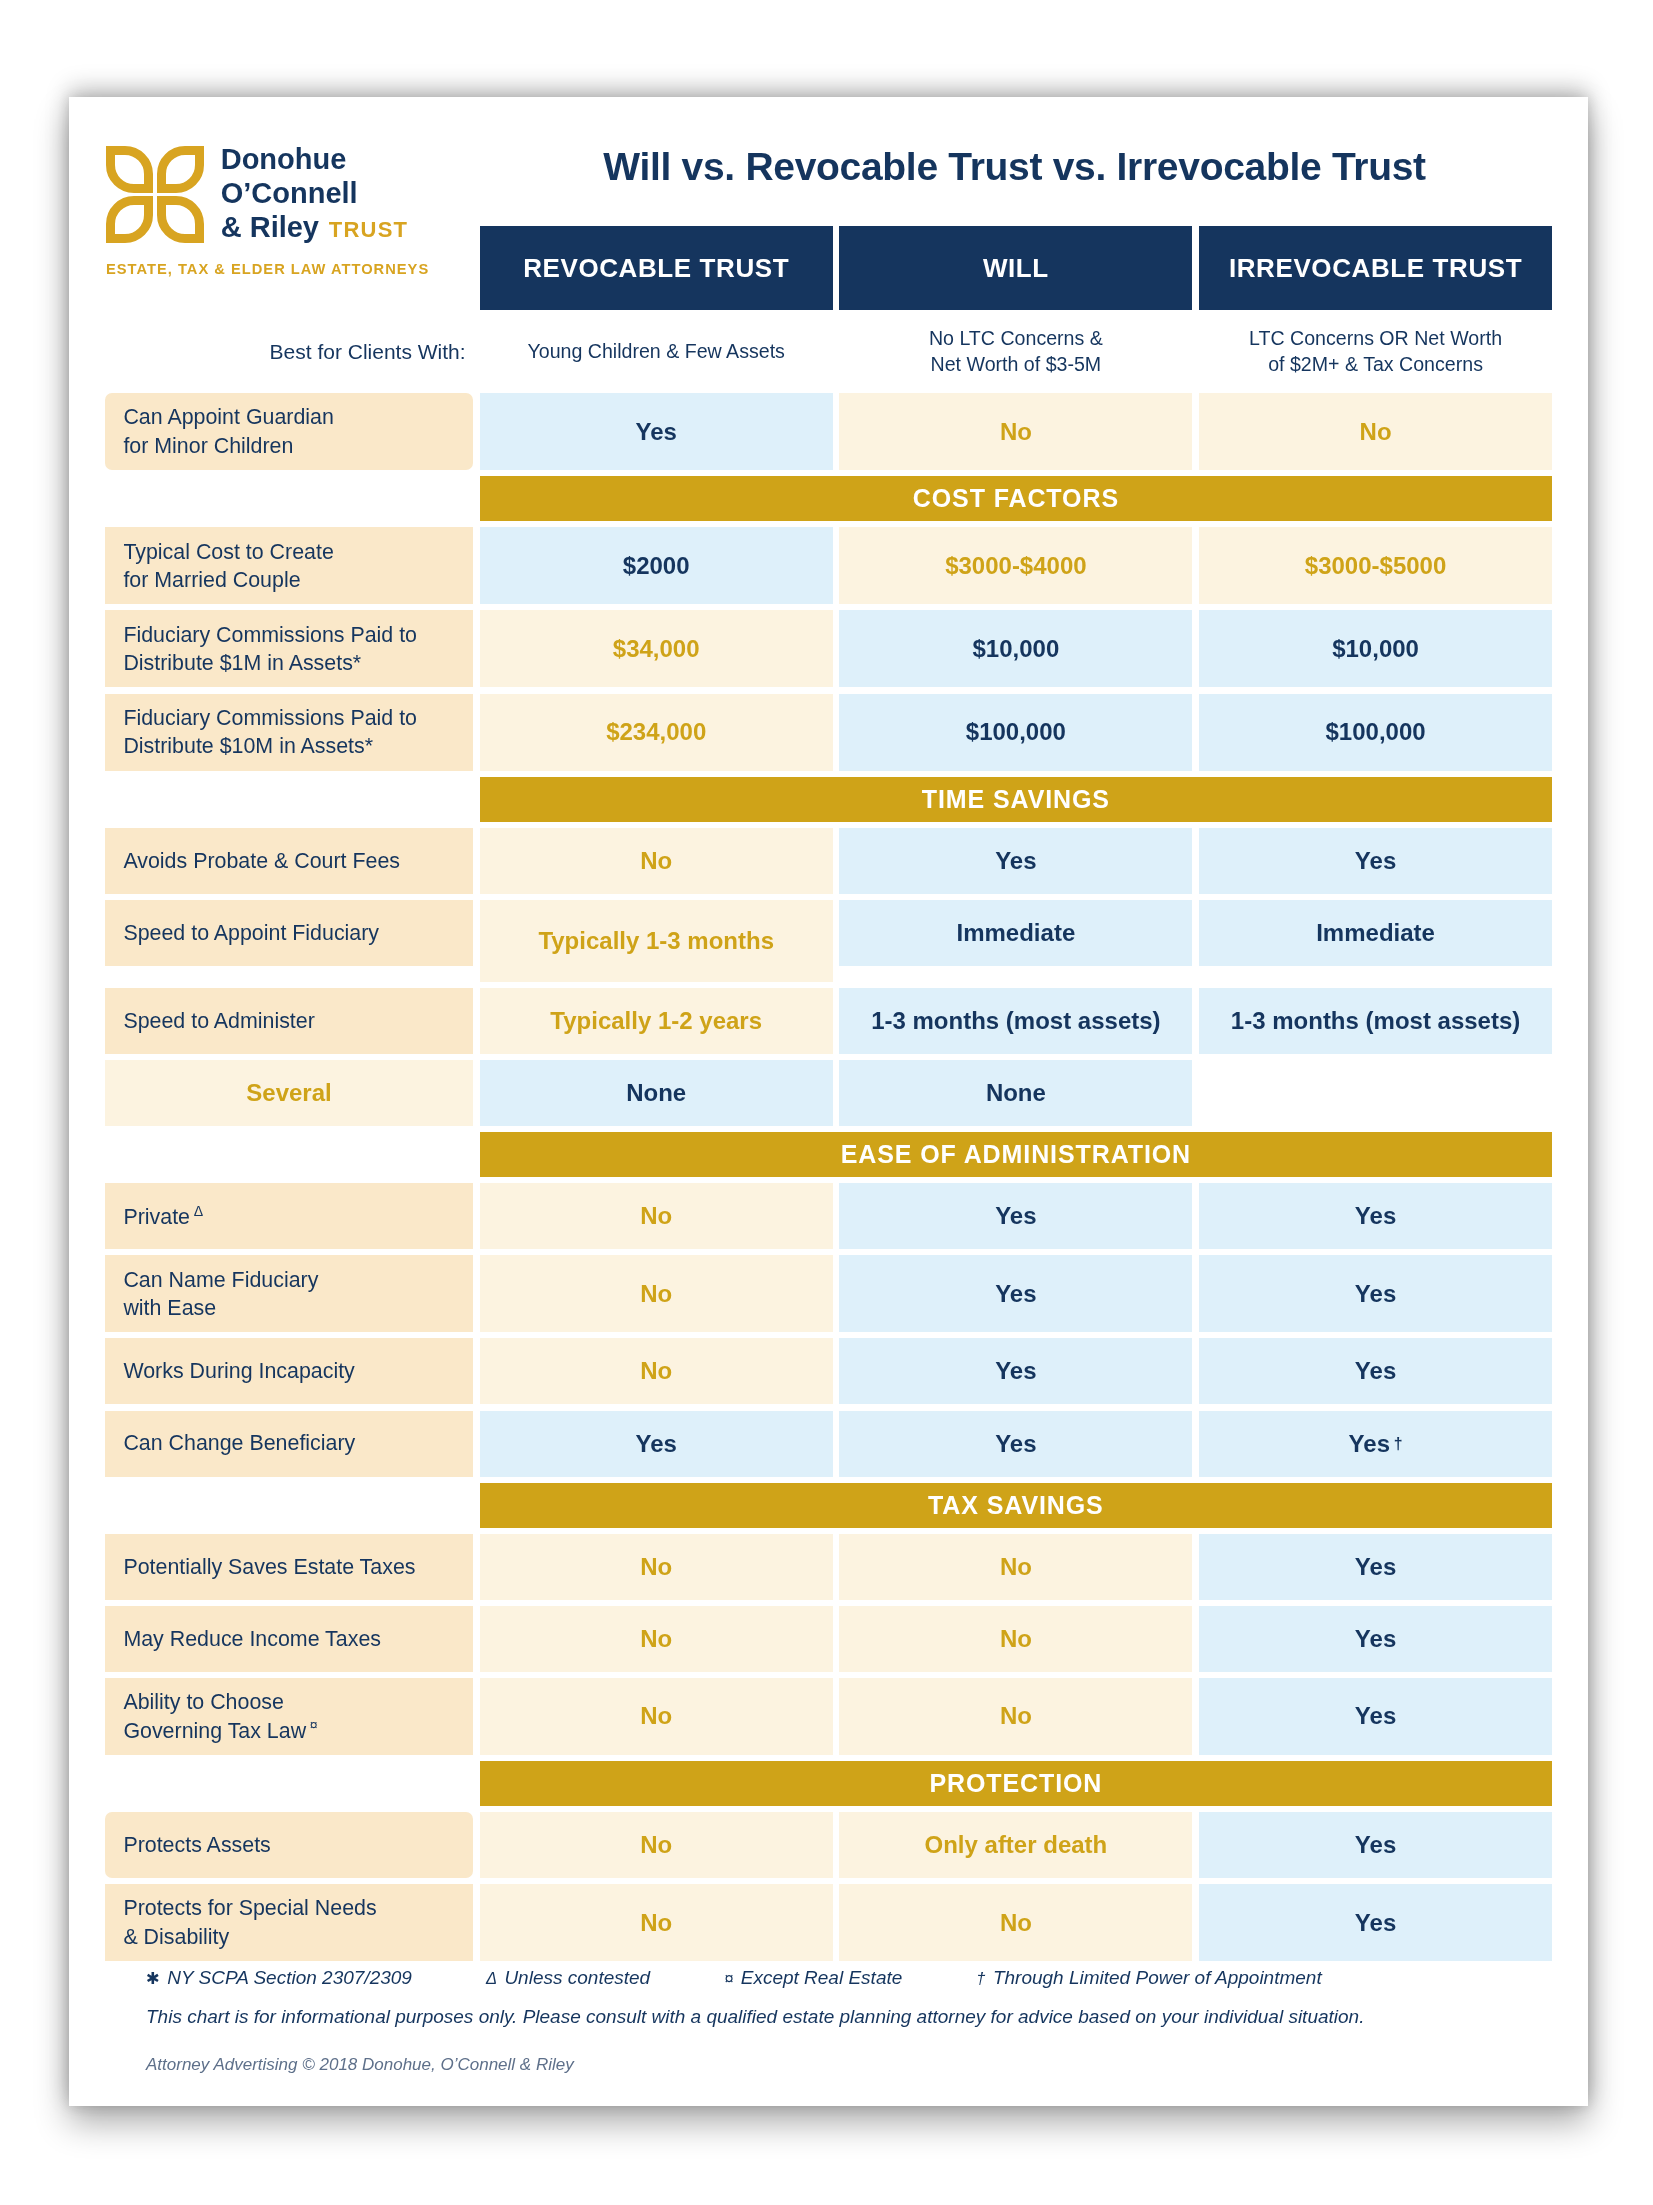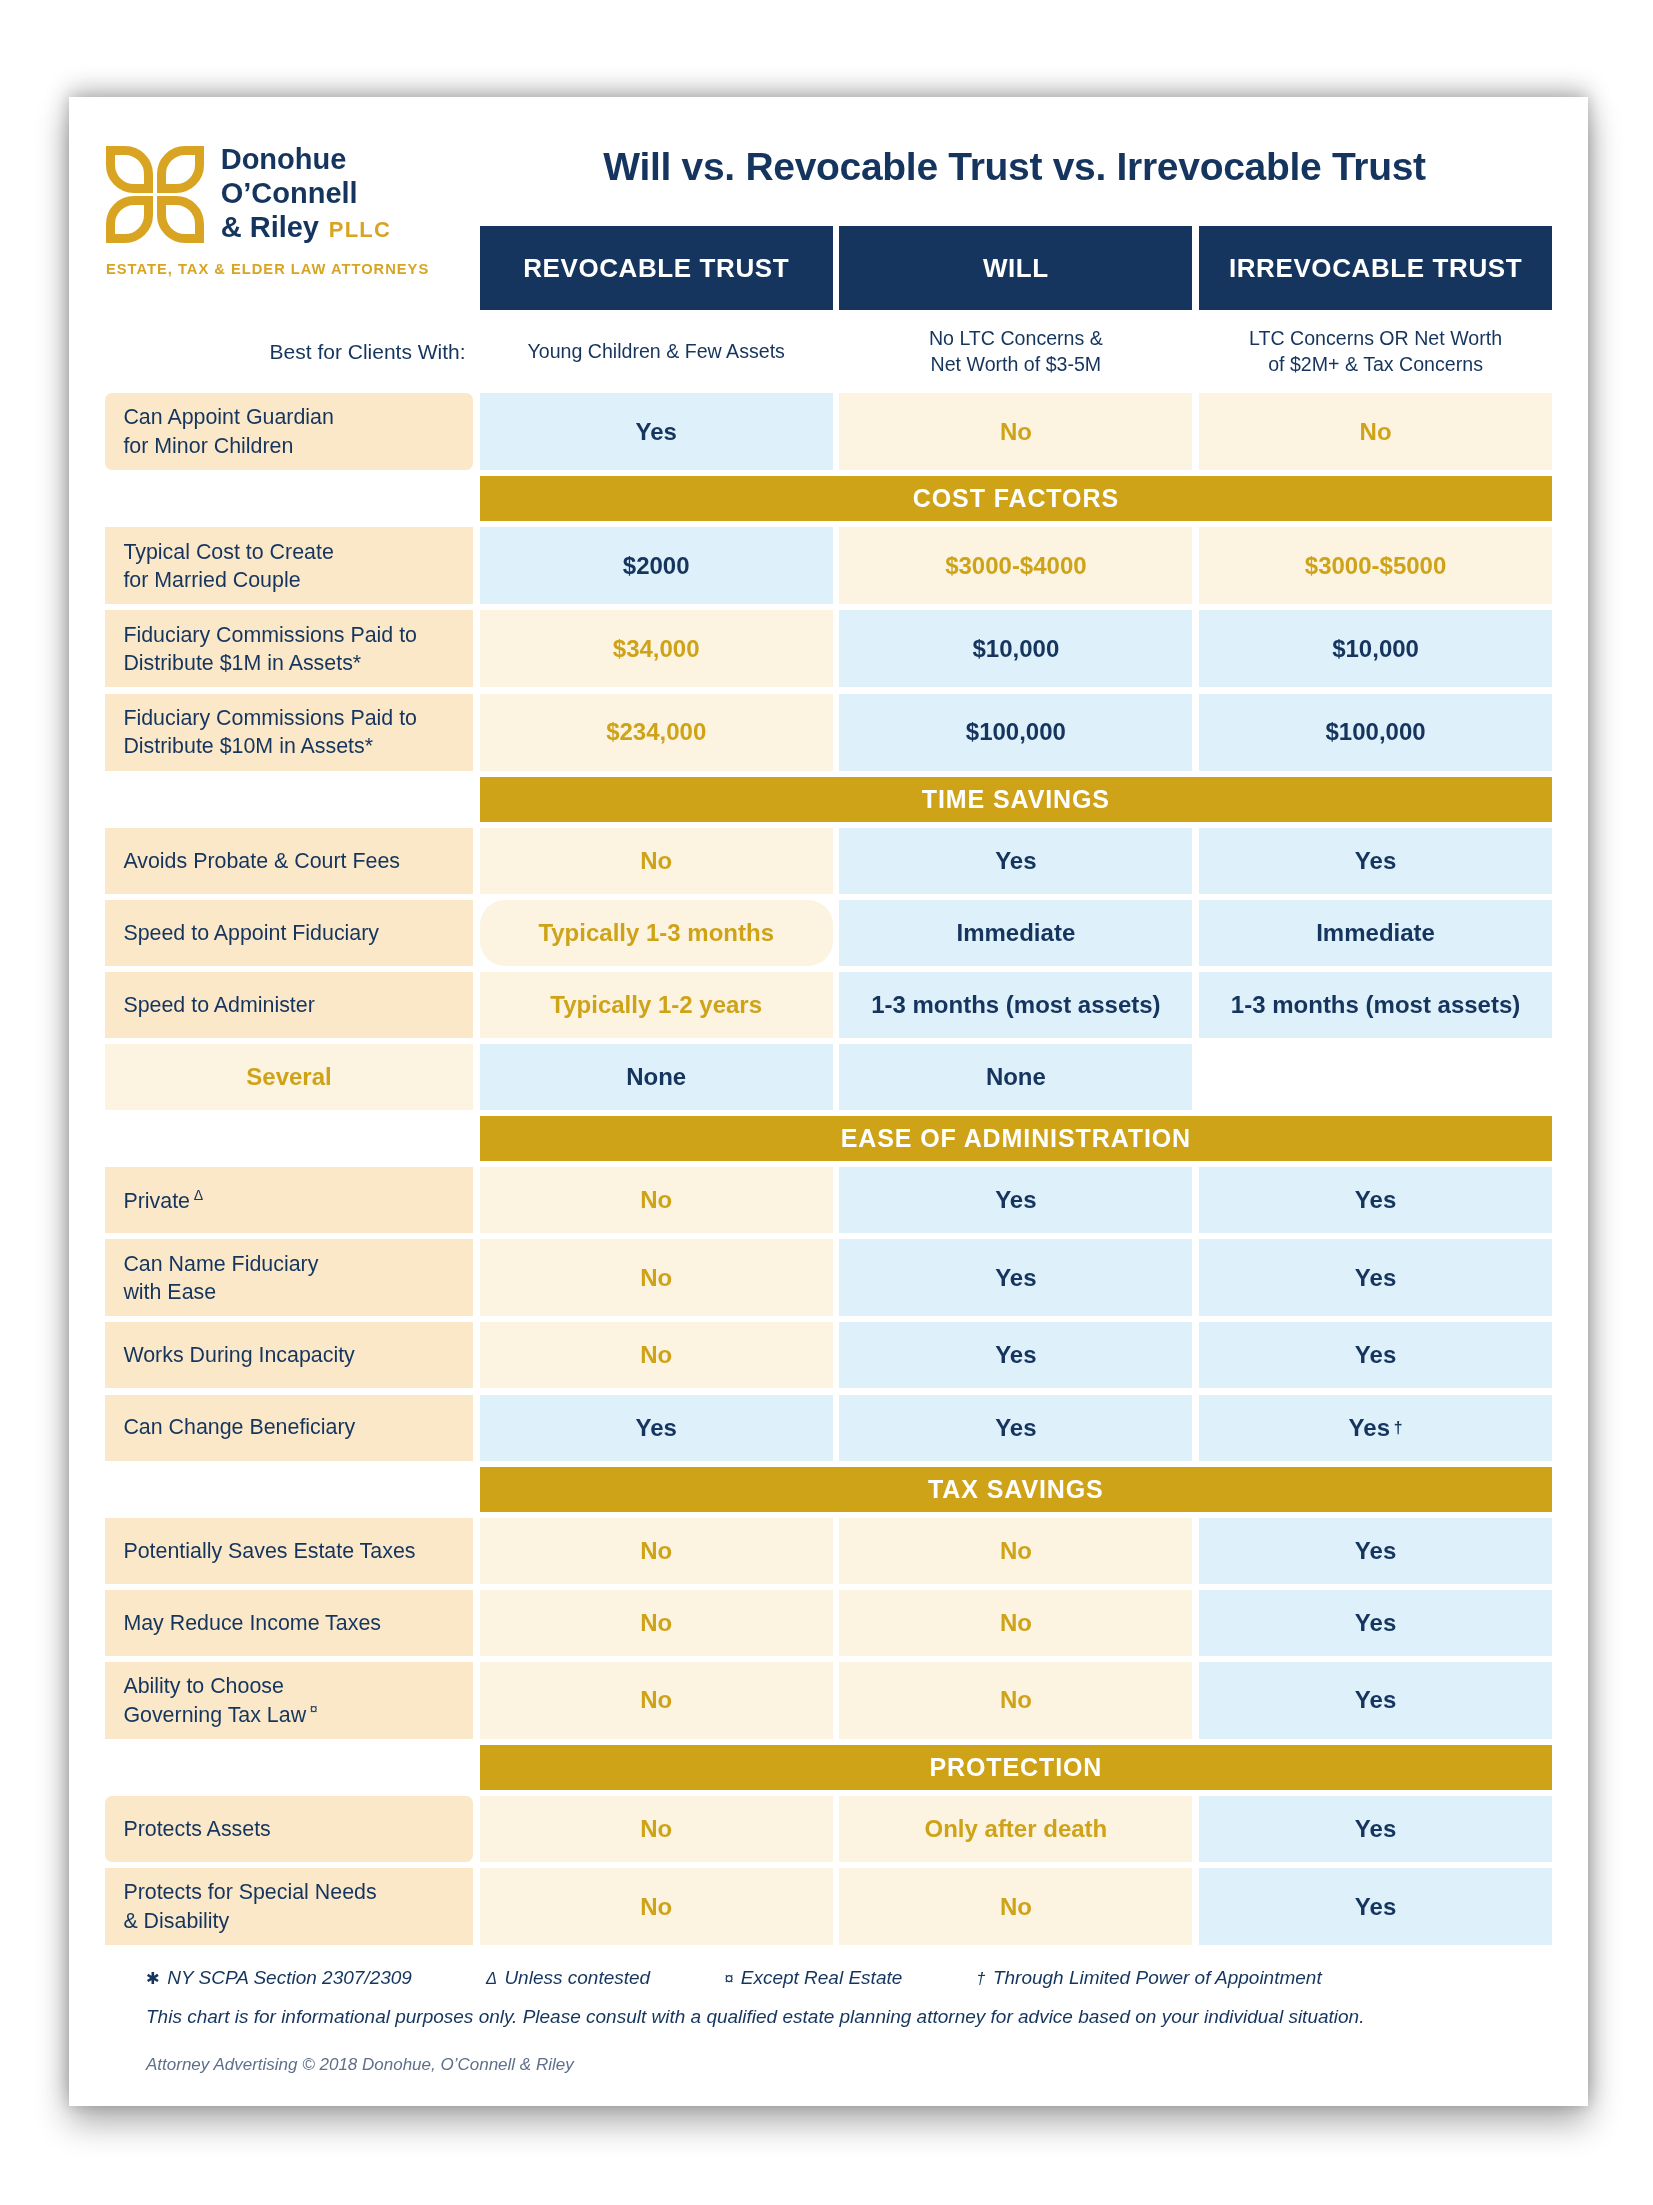--- a/index.html
+++ b/index.html
@@ -83,21 +83,21 @@
     <div class="logo-row">
       <div class="logo-mark">
         <div class="petal p-tl"></div>
         <div class="petal p-tr"></div>
         <div class="petal p-bl"></div>
         <div class="petal p-br"></div>
       </div>
       <div class="logo-names">
           <div class="name-line">Donohue</div>
           <div class="name-line">O’Connell</div>
-          <div class="name-line">&amp; Riley<span class="pllc">PLLC</span></div>
+          <div class="name-line">&amp; Riley<span class="pllc">TRUST</span></div>
         </div>
     </div>
     <div class="logo-tagline">ESTATE, TAX &amp; ELDER LAW ATTORNEYS</div>
   </div>
 
   <h1 class="title">Will vs. Revocable Trust vs. Irrevocable Trust</h1>
 
   <div class="table" id="tableGrid">
       <div class="corner"></div>
       <div class="colhead">REVOCABLE TRUST</div>
@@ -149,21 +149,21 @@
       <div class="band">TIME SAVINGS</div>
       <div class="lbl" style="height: 66px;">
         <span class="line">Avoids Probate &amp; Court Fees</span>
       </div>
       <div class="val cream" style="height: 66px;">No</div>
       <div class="val blue" style="height: 66px;">Yes</div>
       <div class="val blue" style="height: 66px;">Yes</div>
       <div class="lbl" style="height: 66px;">
         <span class="line">Speed to Appoint Fiduciary</span>
       </div>
-      <div class="val cream" style="height: 66px; border-radius: 25px;">Typically 1-3 months</div>
+      <div class="val cream" style="height: 82px;">Typically 1-3 months</div>
       <div class="val blue" style="height: 66px;">Immediate</div>
       <div class="val blue" style="height: 66px;">Immediate</div>
       <div class="lbl" style="height: 66px;">
         <span class="line">Speed to Administer</span>
       </div>
       <div class="val cream" style="height: 66px;">Typically 1-2 years</div>
       <div class="val blue" style="height: 66px;">1-3 months (most assets)</div>
       <div class="val blue" style="height: 66px;">1-3 months (most assets)</div>
       <div class="val cream" style="height: 66px;">Several</div>
       <div class="val blue" style="height: 66px;">None</div>

